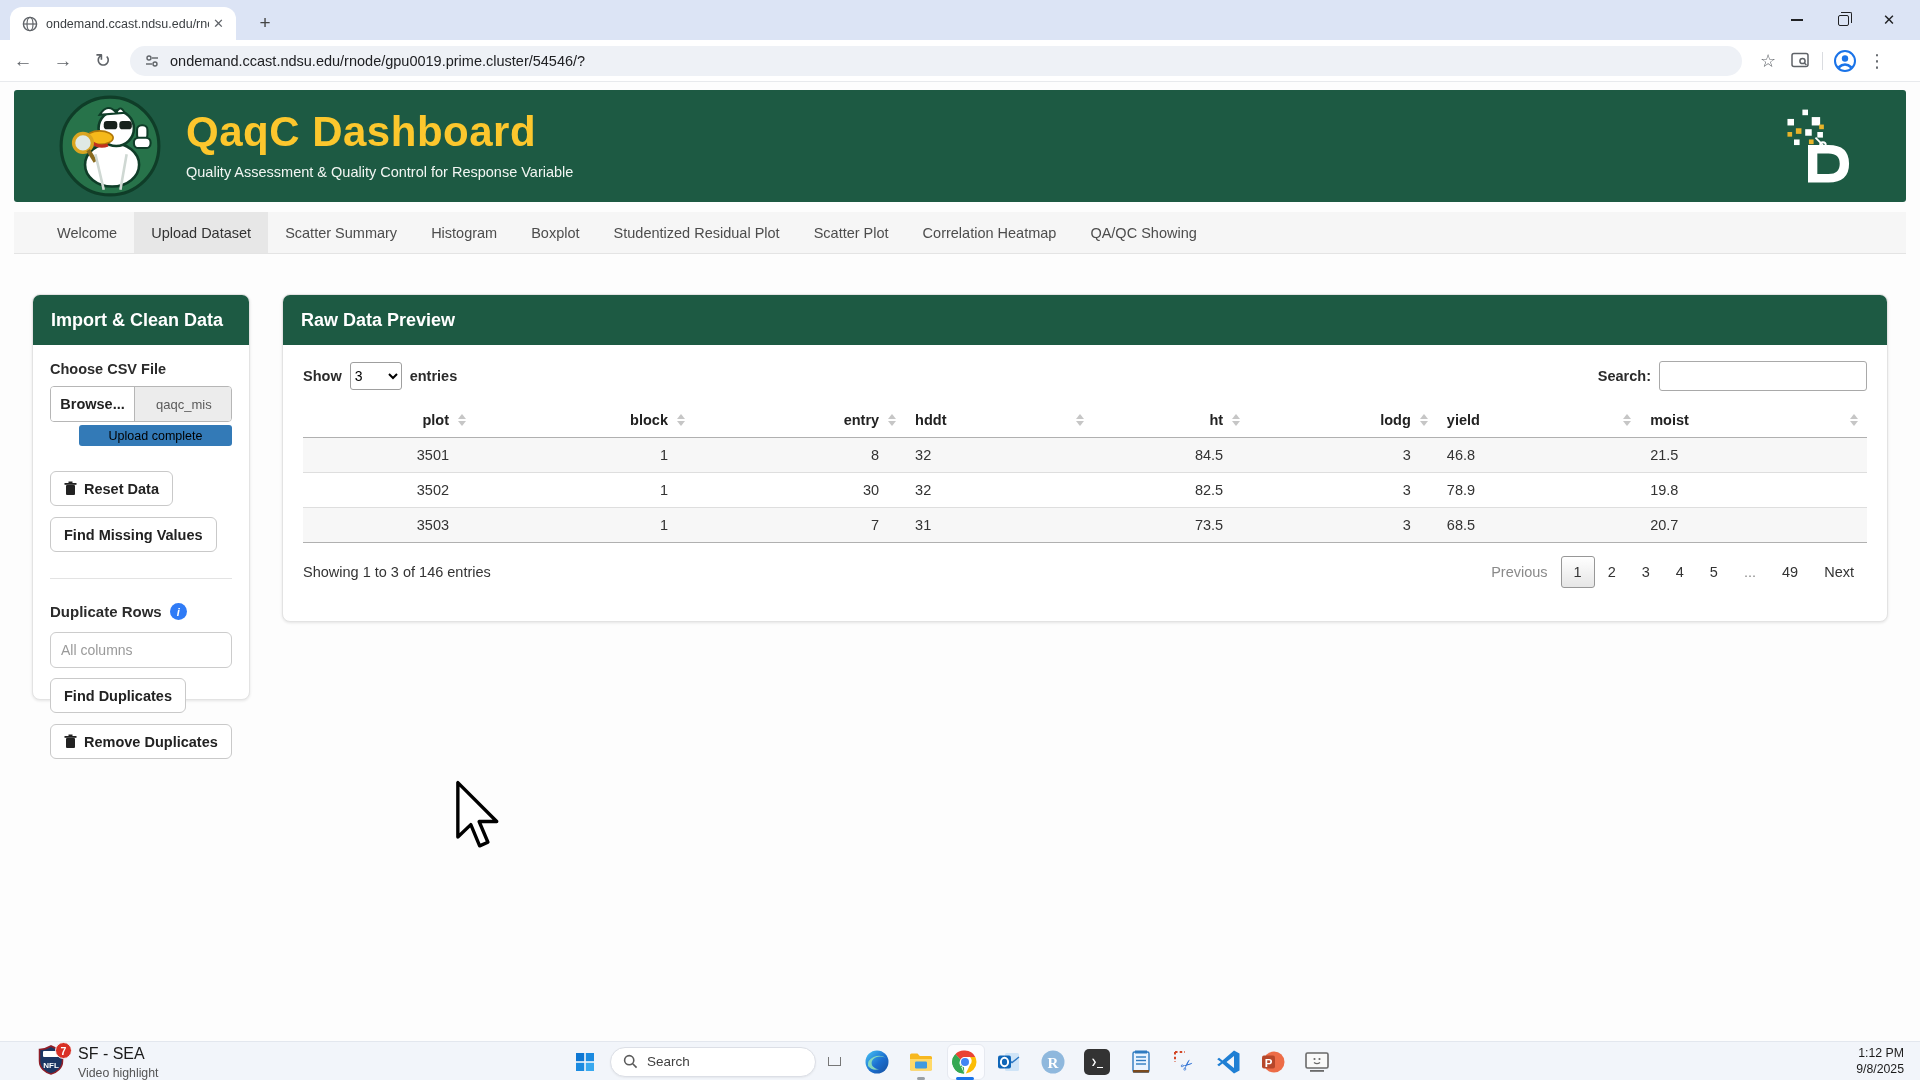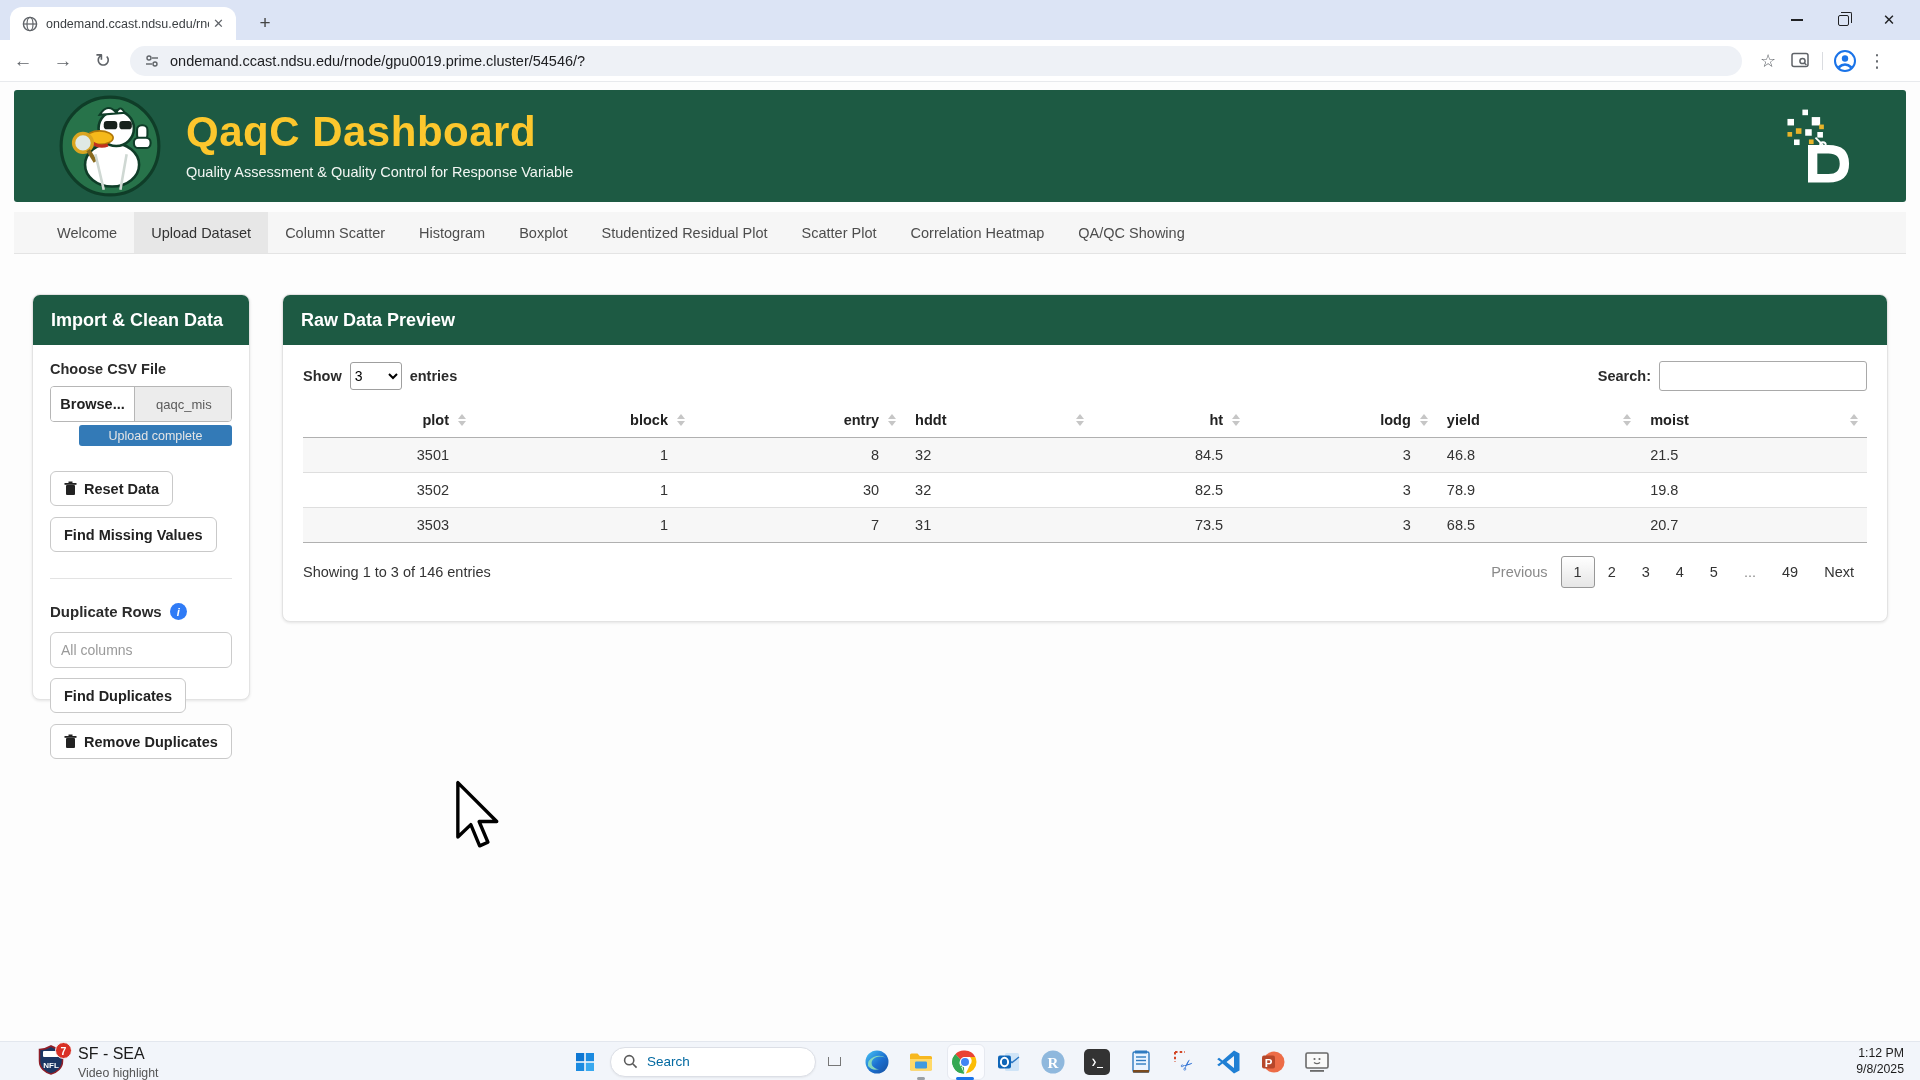--- a/index.html
+++ b/index.html
@@ -57,21 +57,21 @@
 
   
   .sidebar { position:absolute; left:32px; top:212px; width:218px; height:406px; }
   .sb-body { padding:16px 17px; }
   .sb-label { font-size:14.5px; font-weight:700; color:#2b2b2b; margin-bottom:9px; }
   .filegroup { display:flex; width:100%; height:36px; border:1px solid #b6b6b6; border-radius:4px; overflow:hidden; }
   .browse-btn { flex:0 0 84px; background:#fff; border-right:1px solid #b6b6b6; font-size:14.5px; font-weight:600;
                 color:#222; display:flex; align-items:center; justify-content:center; cursor:pointer; }
   .filename { flex:1; background:#ececec; color:#5a5a5a; font-size:13px; display:flex; align-items:center;
               padding-left:21px; white-space:nowrap; overflow:hidden; }
-  .progress { margin-top:3px; height:21px; background:#337ab7; border-radius:3px; color:#e5e5e5; font-size:12.5px;
+  .progress { margin-top:3px; height:21px; background:#337ab7; border-radius:3px; color:#000000; font-size:12.5px;
               display:flex; align-items:center; justify-content:center;margin-left:29px; }
   .sb-btn { display:flex; align-items:center; gap:7px; height:35px; padding:0 13px; background:#fff;
             border:1px solid #c9c9c9; border-radius:6px; font-size:14.5px; font-weight:600; color:#222;
             cursor:pointer; margin-top:11px; width:max-content; }
   .sb-hr { border:none; border-top:1px solid #e3e3e3; margin:26px 0 24px; }
   .dup-row { display:flex; align-items:center; gap:8px; }
   .info-badge { width:17px; height:17px; border-radius:50%; background:#2f7bf6; color:#fff; font-size:11px;
                 font-weight:700; display:flex; align-items:center; justify-content:center; font-style:italic; cursor:pointer;}
   .sb-input { width:100%; height:36px; border:1px solid #ccc; border-radius:6px; padding:0 10px;
               font-size:14px; color:#333; margin-top:12px; font-family:"Liberation Sans",sans-serif;}
@@ -119,21 +119,21 @@
   .widget-title { font-size:16px; color:#1b1b1b; }
   .widget-sub { font-size:12.3px; color:#555; margin-top:3px; }
   .badge { position:absolute; left:17px; top:-3px; width:17px; height:17px; background:#d93025; color:#fff;
            border-radius:50%; font-size:10.5px; font-weight:700; display:flex; align-items:center; justify-content:center;
            border:1.5px solid #f2f5fa; }
   .tb-center { position:absolute; left:568px; top:0; height:39px; display:flex; align-items:center; }
   .start { width:34px; height:34px; display:flex; align-items:center; justify-content:center; cursor:pointer; }
   .search-pill { width:206px; height:30px; background:#fff; border:1px solid #dcdfe6; border-radius:15px;
                  display:flex; align-items:center; padding:0 12px; gap:9px; margin-left:8px; cursor:pointer;
                  box-shadow:0 1px 2px rgba(0,0,0,.06); }
-  .search-pill span { font-size:13.5px; color:#0369a1; }
+  .search-pill span { font-size:13.5px; color:#404040; }
   .tray-glyph { width:13px; height:9px; border:1.6px solid #777; border-top:none; margin:0 14px 0 12px; }
   .appicons { display:flex; align-items:center; }
   .appslot { position:relative; width:44px; height:39px; display:flex; align-items:center; justify-content:center; cursor:pointer; }
   .appslot.chrome-active:before { content:""; position:absolute; left:4px; top:2px; width:36px; height:34px;
            background:#fbfcff; border:1px solid #e6e9f0; border-radius:6px; }
   .appslot.chrome-active:after { content:""; position:absolute; left:13px; bottom:1px; width:18px; height:3px;
            background:#1a73e8; border-radius:2px; }
   .appslot.open:after { content:""; position:absolute; left:18px; bottom:1px; width:8px; height:3px;
            background:#9aa0a6; border-radius:2px; }
   .appslot svg, .appslot .glyphicon { position:relative; z-index:1; }
@@ -241,21 +241,21 @@
         </g>
         <path d="M46 44 L38 36" stroke="#fff" stroke-width="2"></path>
         <circle cx="46" cy="44" r="3" fill="none" stroke="#fff" stroke-width="2"></circle>
         <path d="M30 44 L30 84 L52 84 Q74 84 74 64 Q74 44 52 44 Z M40 53 L52 53 Q64 53 64 64 Q64 75 52 75 L40 75 Z" fill="#ffffff"></path>
       </svg>
     </header>
 
     <nav class="navtabs">
       <div class="navtab">Welcome</div>
       <div class="navtab active">Upload Dataset</div>
-      <div class="navtab">Column Scatter</div>
+      <div class="navtab">Scatter Summary</div>
       <div class="navtab">Histogram</div>
       <div class="navtab">Boxplot</div>
       <div class="navtab">Studentized Residual Plot</div>
       <div class="navtab">Scatter Plot</div>
       <div class="navtab">Correlation Heatmap</div>
       <div class="navtab">QA/QC Showing</div>
     </nav>
 
     <aside class="sidebar card">
       <div class="card-header">Import &amp; Clean Data</div>

